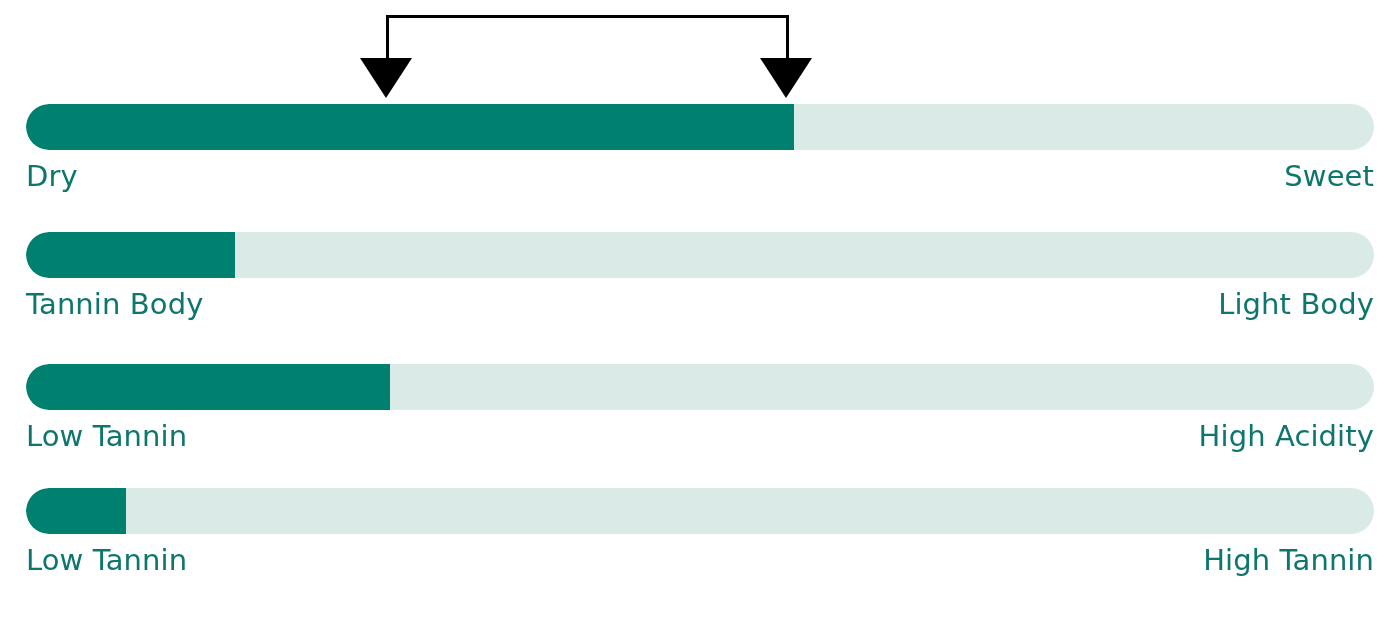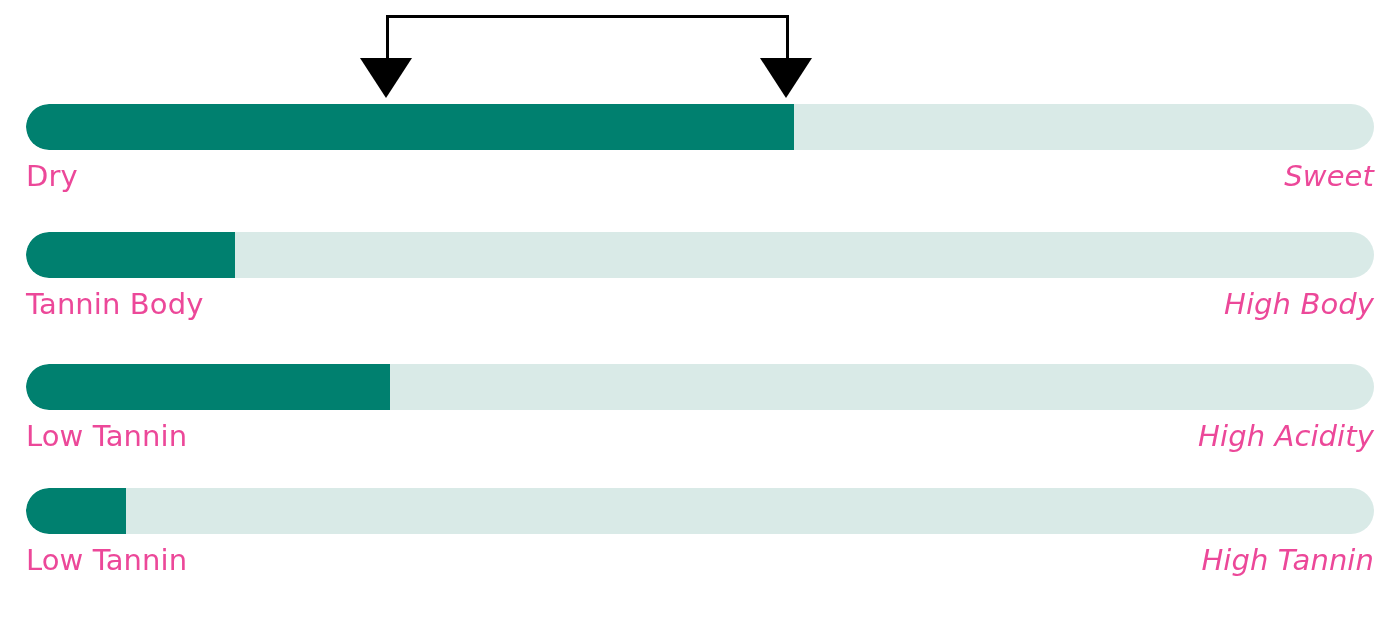--- a/index.html
+++ b/index.html
@@ -74,26 +74,26 @@
     border-radius: 23px 0 0 23px;
   }
   .bar-labels {
     position: relative;
     display: flex;
     justify-content: space-between;
     align-items: flex-start;
     margin-top: 9px;
     font-size: 29px;
     line-height: 34px;
-    color: #ec4899;
+    color: #0f766e;
     letter-spacing: 0.1px;
     white-space: nowrap;
   }
   .bar-label-left  { text-align: left; }
-  .bar-label-right { text-align: right; font-style: italic; }
+  .bar-label-right { text-align: right; }
 </style>
 </head>
 <body>
 
 <div id="wine-profile-chart">
 
   <div class="annotation-layer">
     <div class="bracket-h" style="left: 385.916px; top: 15px; width: 400.356px;"></div>
     <div class="bracket-v" style="left: 385.916px; top: 15px; height: 44px;"></div>
     <div class="bracket-v" style="left: 786.272px; top: 15px; height: 44px;"></div>
@@ -110,21 +110,21 @@
       <span class="bar-label-right">Sweet</span>
     </div>
   </div>
 
   <div class="bar-row" style="top:232px;">
     <div class="bar-track">
       <div class="bar-fill" style="width:15.5%;"></div>
     </div>
     <div class="bar-labels">
       <span class="bar-label-left">Tannin Body</span>
-      <span class="bar-label-right">High Body</span>
+      <span class="bar-label-right">Light Body</span>
     </div>
   </div>
 
   <div class="bar-row" style="top:364px;">
     <div class="bar-track">
       <div class="bar-fill" style="width:27%;"></div>
     </div>
     <div class="bar-labels">
       <span class="bar-label-left">Low Tannin</span>
       <span class="bar-label-right">High Acidity</span>

